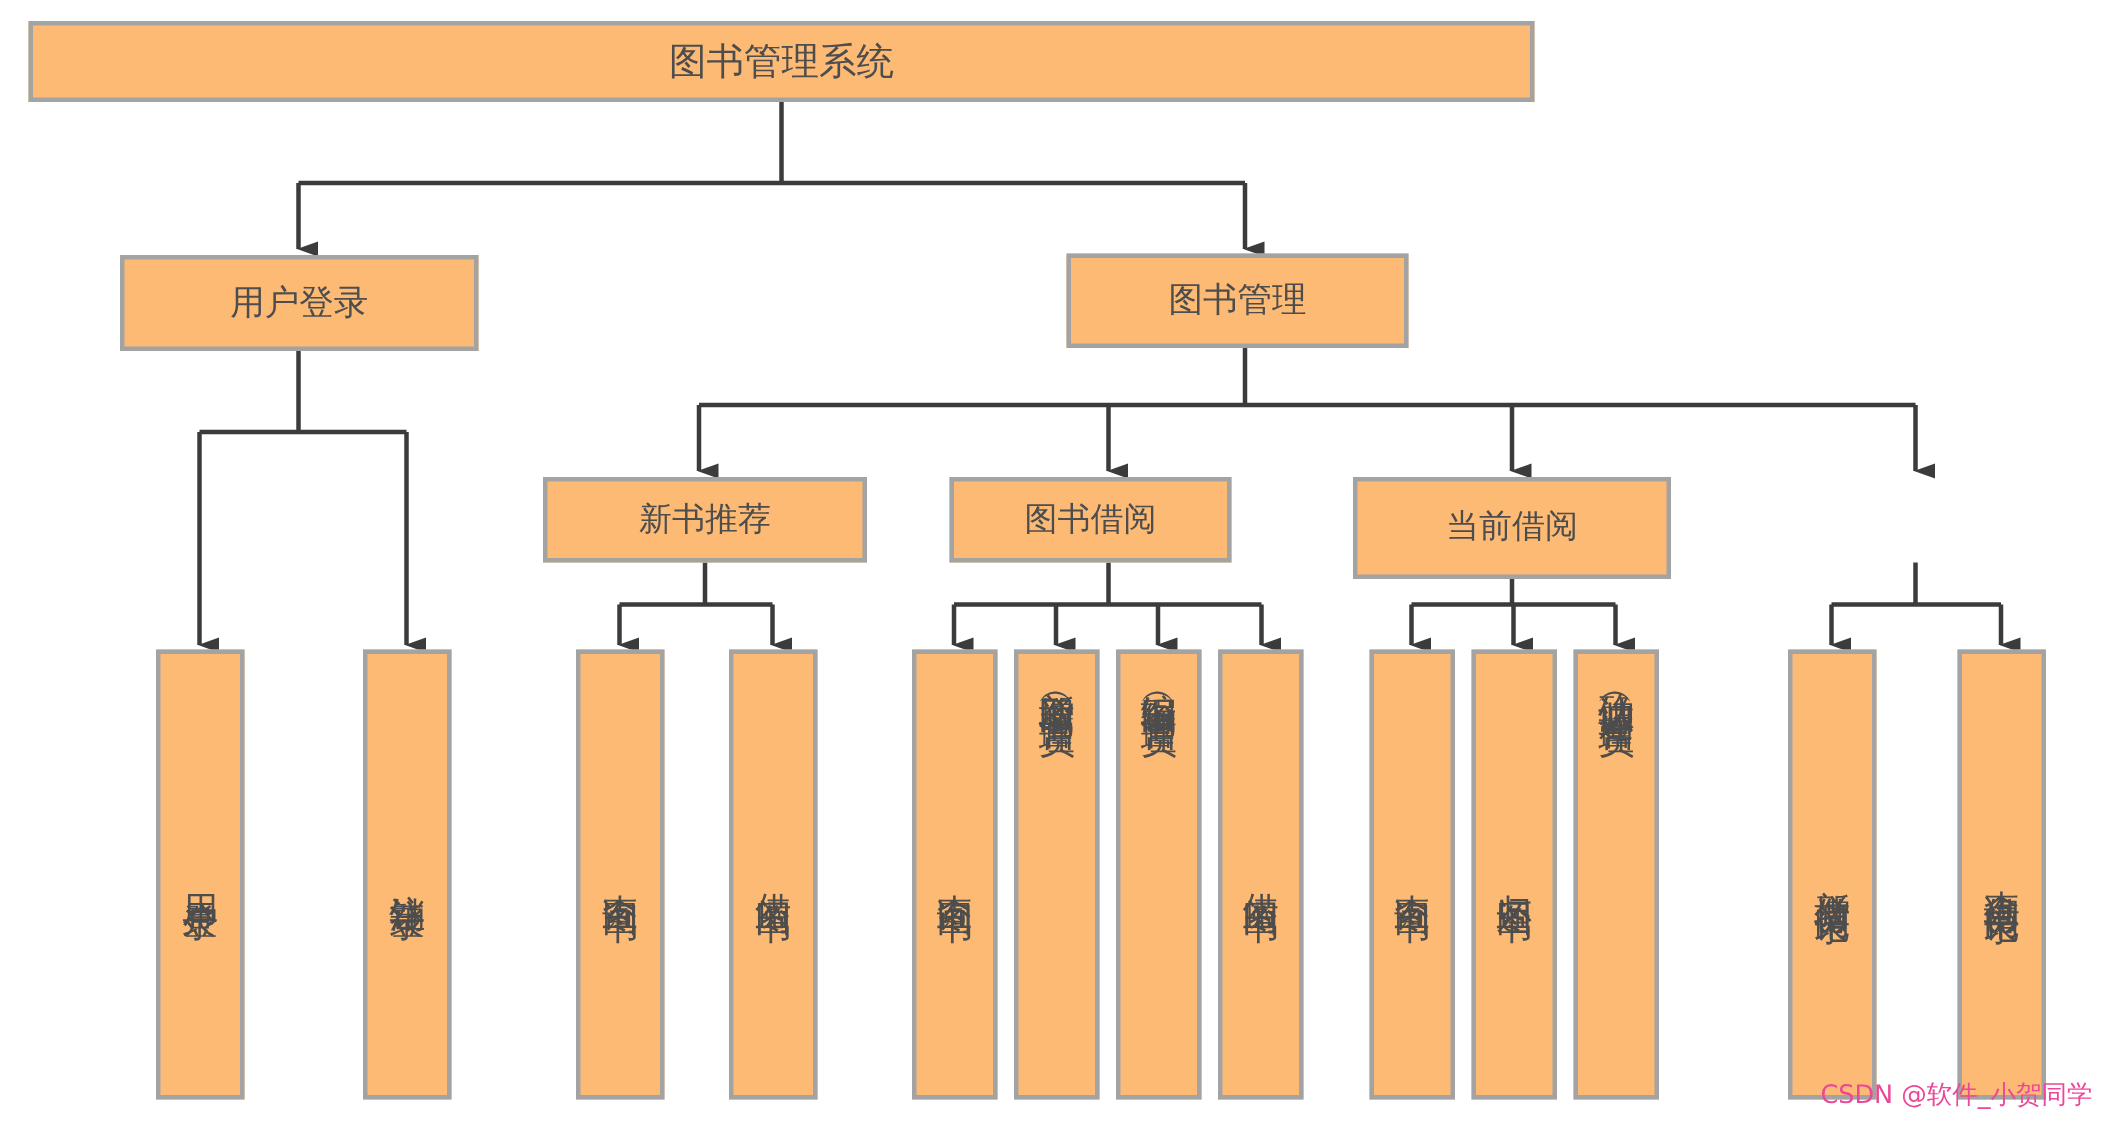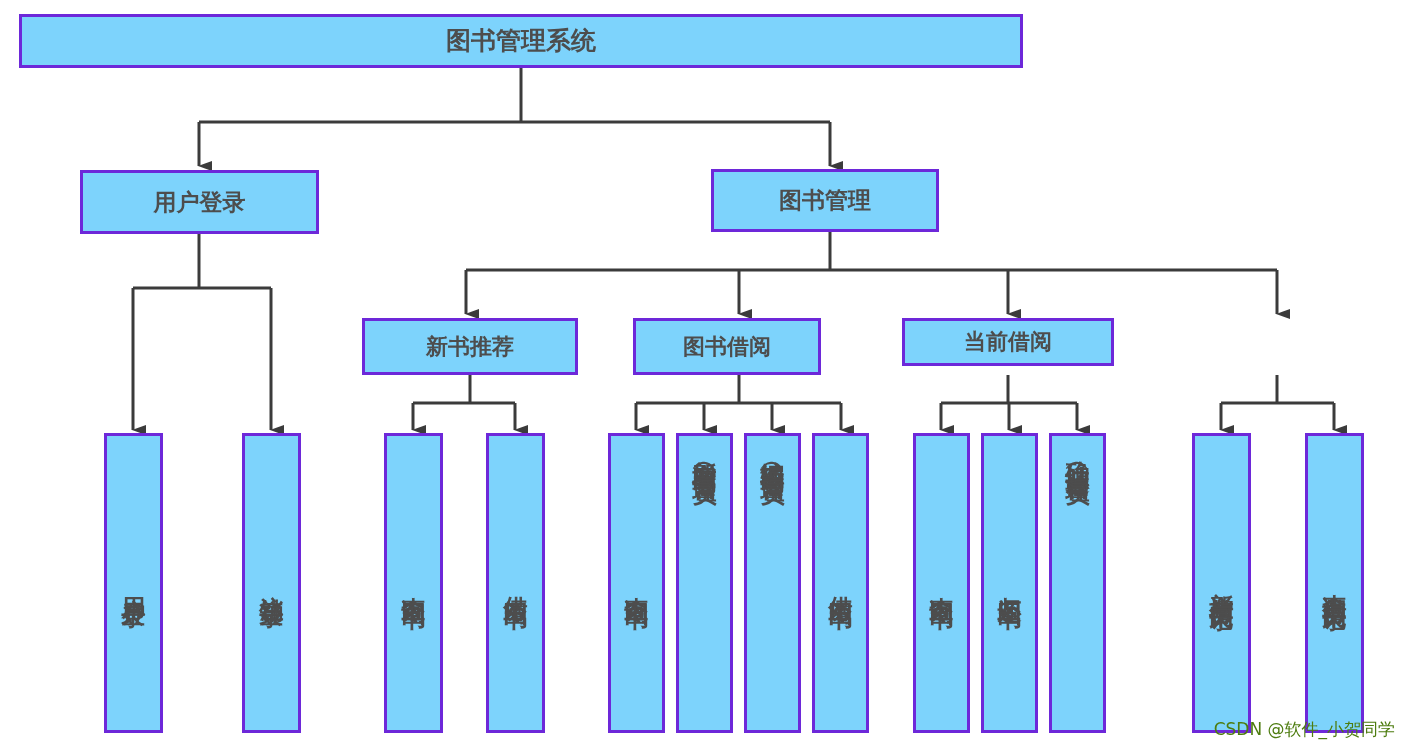--- a/index.html
+++ b/index.html
@@ -27,27 +27,26 @@
     left: 0;
     top: 0;
     width: 1405px;
     height: 747px;
     display: block;
   }
   
   .node-box {
     position: absolute;
     box-sizing: border-box;
-    border: 3px solid #6d28d9;
-    background: #7dd3fc;
+    border: 3px solid #a3a3a3;
+    background: #fdba74;
     display: flex;
     align-items: center;
     justify-content: center;
     overflow: hidden;
-    font-weight: bold;
   }
   .node-label {
     color: #4d4d4d;
     font-family: "DejaVu Sans", "Liberation Sans", sans-serif;
     white-space: nowrap;
     line-height: 1.15;
   }
   
   .lvl-root .node-label { font-size: 25px; }
   .lvl-1 .node-label    { font-size: 23px; }
@@ -70,21 +69,21 @@
   .node-box.leaf.centered {
     align-items: center;
     padding-top: 0;
   }
 
   
   #watermark {
     position: absolute;
     right: 10px;
     bottom: 6px;
-    color: #4d7c0f;
+    color: #ec4899;
     font-size: 17px;
     font-family: "DejaVu Sans", "Liberation Sans", sans-serif;
     white-space: nowrap;
     user-select: none;
   }
 </style>
 </head>
 <body>
 
 <div id="diagram-root">
@@ -154,21 +153,21 @@
   </div>
 
   <div class="node-box lvl-2" style="left:362px; top:318px; width:216px; height:57px;">
     <span class="node-label">新书推荐</span>
   </div>
 
   <div class="node-box lvl-2" style="left:633px; top:318px; width:188px; height:57px;">
     <span class="node-label">图书借阅</span>
   </div>
 
-  <div class="node-box lvl-2" style="left:902px; top:318px; width:212px; height:48px;">
+  <div class="node-box lvl-2" style="left:902px; top:318px; width:212px; height:68px;">
     <span class="node-label">当前借阅</span>
   </div>
 
 
   <div class="node-box leaf centered" style="left:104px; top:433px; width:59px; height:300px;">
     <span class="node-label">用户登录</span>
   </div>
   <div class="node-box leaf centered" style="left:242px; top:433px; width:59px; height:300px;">
     <span class="node-label">注销登录</span>
   </div>

